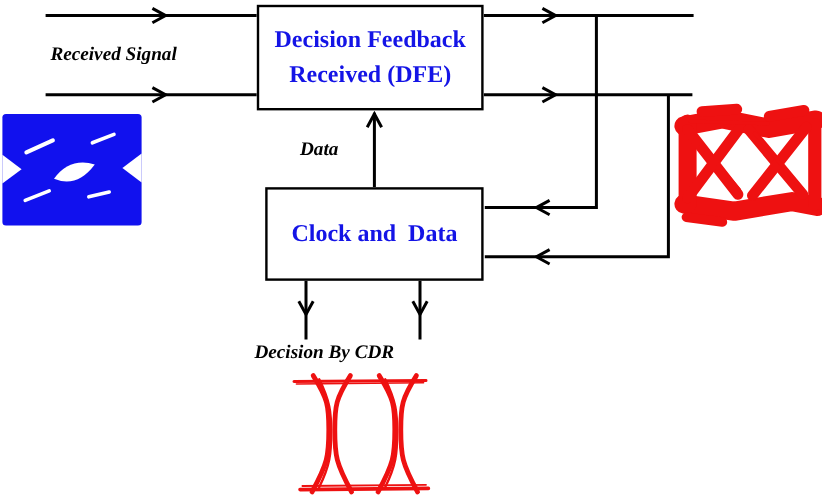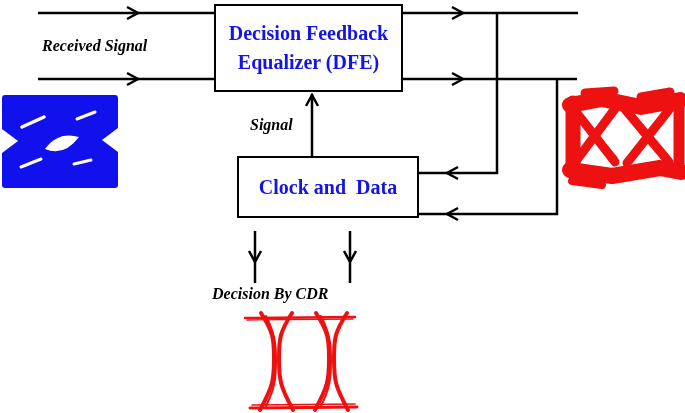--- a/index.html
+++ b/index.html
@@ -18,21 +18,21 @@
     background:#fff;
     display:flex;flex-direction:column;
     align-items:center;justify-content:center;
     color:#1414e6;
     font-weight:bold;
     font-size:20px;
     line-height:1.45;
   }
   .block .bline{white-space:pre;}
   #dfe-block{left:214px;top:4px;width:189px;height:88px;}
-  #cdr-block{left:237px;top:156px;width:182px;height:62px;}
+  #cdr-block{left:221px;top:156px;width:182px;height:78px;}
   .annot{
     position:absolute;
     color:#000000;
     font-weight:bold;
     font-style:italic;
     font-size:16px;
     white-space:nowrap;
   }
   #lbl-received{left:42px;top:37px;}
   #lbl-dfe-output{left:556px;top:41px;}
@@ -121,24 +121,24 @@
       <path class="clkstroke" stroke-width="2" d="M266,316 C275,334 276,344 276,360 C276,378 275,388 266,406"></path>
 
       <path class="clkstroke" stroke-width="4" d="M316,313 C328,332 329,338 329,358 C329,380 328,386 315,410"></path>
       <path class="clkstroke" stroke-width="4" d="M347,313 C335,332 334,338 334,358 C334,380 335,386 348,410"></path>
       <path class="clkstroke" stroke-width="2" d="M321,316 C330,334 331,344 331,360 C331,378 330,388 321,406"></path>
     </g>
   </svg>
 
   <div class="block" id="dfe-block">
     <div class="bline">Decision Feedback</div>
-    <div class="bline">Equalizer (DFE)</div>
+    <div class="bline">Received (DFE)</div>
   </div>
 
   <div class="block" id="cdr-block">
     <div class="bline">Clock and  Data</div>
   </div>
 
   <div class="annot" id="lbl-received">Received Signal</div>
-  <div class="annot" id="lbl-clock">Signal</div>
+  <div class="annot" id="lbl-clock">Data</div>
   <div class="annot" id="lbl-extracted">Decision By CDR</div>
 
 </div>
 
 </body></html>

